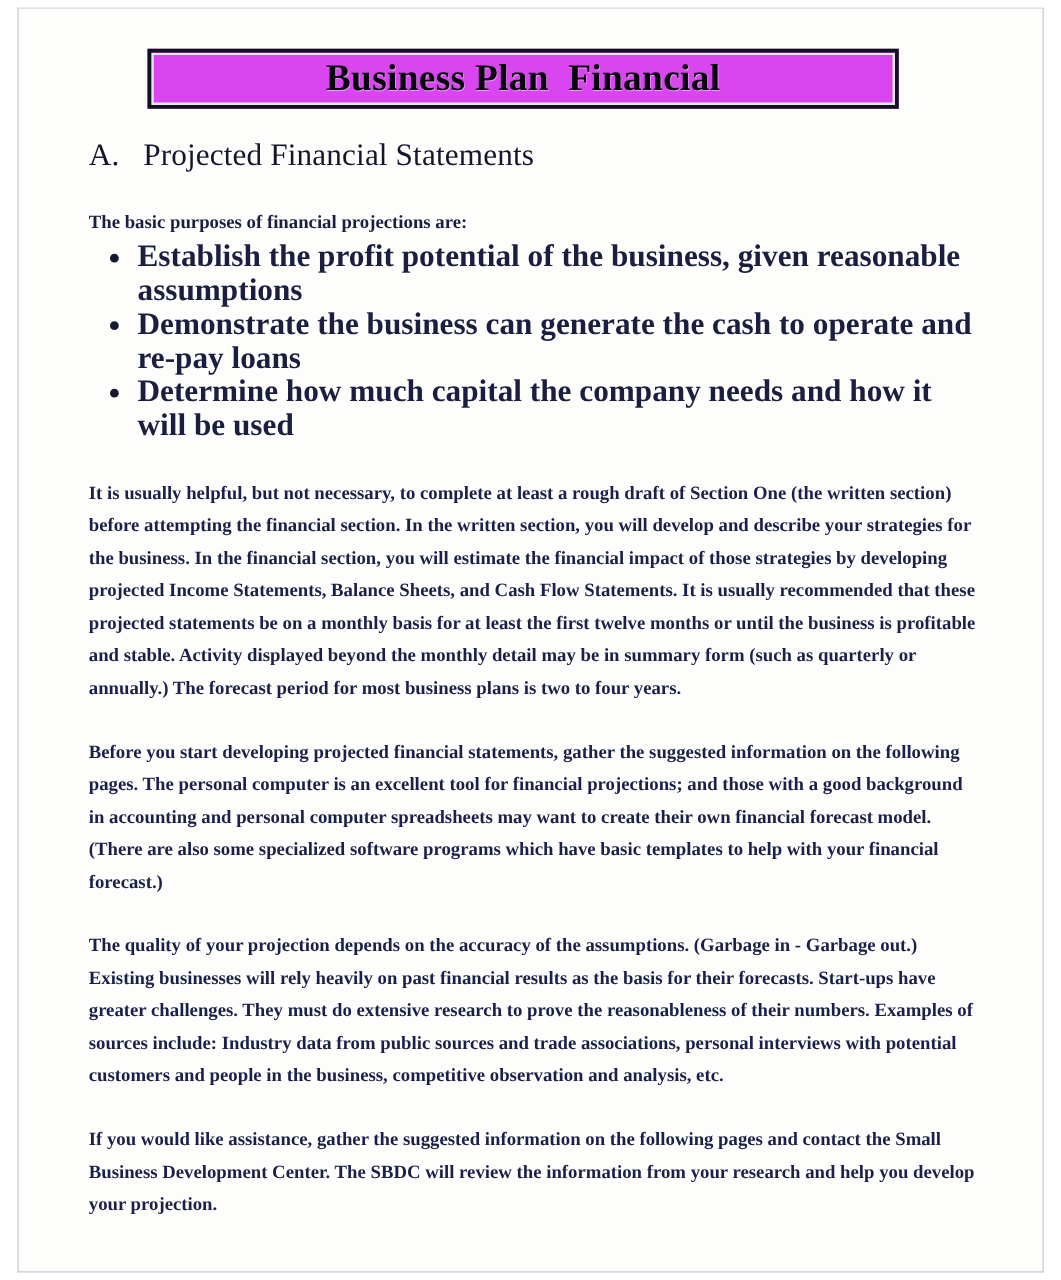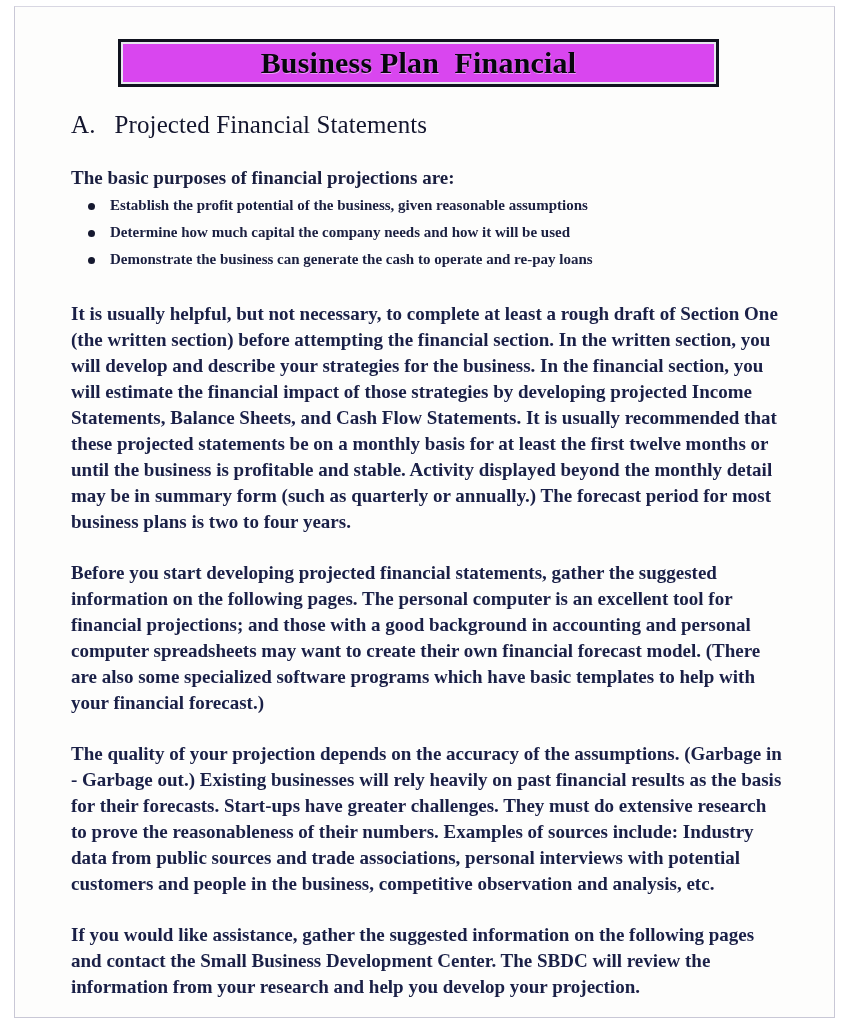--- a/index.html
+++ b/index.html
@@ -67,52 +67,52 @@
     margin: 0 0 26px 0;
     font-size: 25px;
     font-weight: normal;
     color: #14162e;
     white-space: pre;
     letter-spacing: 0.1px;
   }
 
   .lead {
     margin: 0 0 1px 0;
-    font-size: 19px;
+    font-size: 15px;
     font-weight: bold;
     color: #1a1f40;
     line-height: 26px;
   }
 
   ul.purpose-list {
     list-style: none;
     margin: 0 0 28px 0;
     padding: 0;
   }
   ul.purpose-list li {
     position: relative;
     padding-left: 39px;
-    font-size: 15px;
+    font-size: 25px;
     font-weight: bold;
     color: #1a1f40;
     line-height: 27px;
   }
   ul.purpose-list li .bullet-dot {
     position: absolute;
     left: 17px;
     top: 11px;
     width: 7px;
     height: 7px;
     border-radius: 50%;
     background: #15182f;
   }
 
   p.body-para {
     margin: 0 0 25px 0;
-    font-size: 19px;
+    font-size: 15px;
     font-weight: bold;
     color: #1a2047;
     line-height: 26px;
     text-align: left;
   }
   p.body-para:last-child { margin-bottom: 18px; }
 </style>
 </head>
 <body>
 
@@ -130,25 +130,25 @@
 
     <p class="lead">The basic purposes of financial projections are:</p>
 
     <ul class="purpose-list">
       <li>
         <span class="bullet-dot"></span>
         <span>Establish the profit potential of the business, given reasonable assumptions</span>
       </li>
       <li>
         <span class="bullet-dot"></span>
-        <span>Determine how much capital the company needs and how it will be used</span>
+        <span>Demonstrate the business can generate the cash to operate and re-pay loans</span>
       </li>
       <li>
         <span class="bullet-dot"></span>
-        <span>Demonstrate the business can generate the cash to operate and re-pay loans</span>
+        <span>Determine how much capital the company needs and how it will be used</span>
       </li>
     </ul>
 
     <p class="body-para">It is usually helpful, but not necessary, to complete at least a rough draft of Section One (the written section) before attempting the financial section.  In the written section, you will develop and describe your strategies for the business.  In the financial section, you will estimate the financial impact of those strategies by developing projected Income Statements, Balance Sheets, and Cash Flow Statements.  It is usually recommended that these projected statements be on a monthly basis for at least the first twelve months or until the business is profitable and stable.  Activity displayed beyond the monthly detail may be in summary form (such as quarterly or annually.)  The forecast period for most business plans is two to four years.</p>
 
     <p class="body-para">Before you start developing projected financial statements, gather the suggested information on the following pages.  The personal computer is an excellent tool for financial projections; and those with a good background in accounting and personal computer spreadsheets may want to create their own financial forecast model.  (There are also some specialized software programs which have basic templates to help with your financial forecast.)</p>
 
     <p class="body-para">The quality of your projection depends on the accuracy of the assumptions.  (Garbage in - Garbage out.)  Existing businesses will rely heavily on past financial results as the basis for their forecasts.  Start-ups have greater challenges.  They must do extensive research to prove the reasonableness of their numbers.  Examples of sources include: Industry data from public sources and trade associations, personal interviews with potential customers and people in the business, competitive observation and analysis, etc.</p>
 
     <p class="body-para">If you would like assistance, gather the suggested information on the following pages and contact the Small Business Development Center.  The SBDC will review the information from your research and help you develop your projection.</p>

